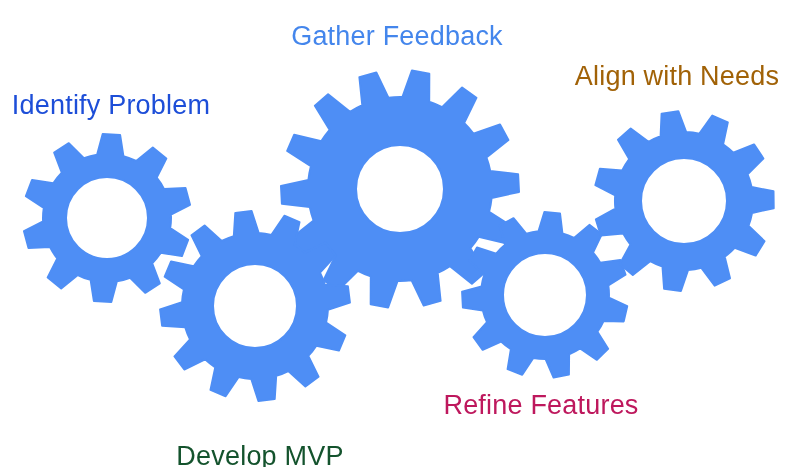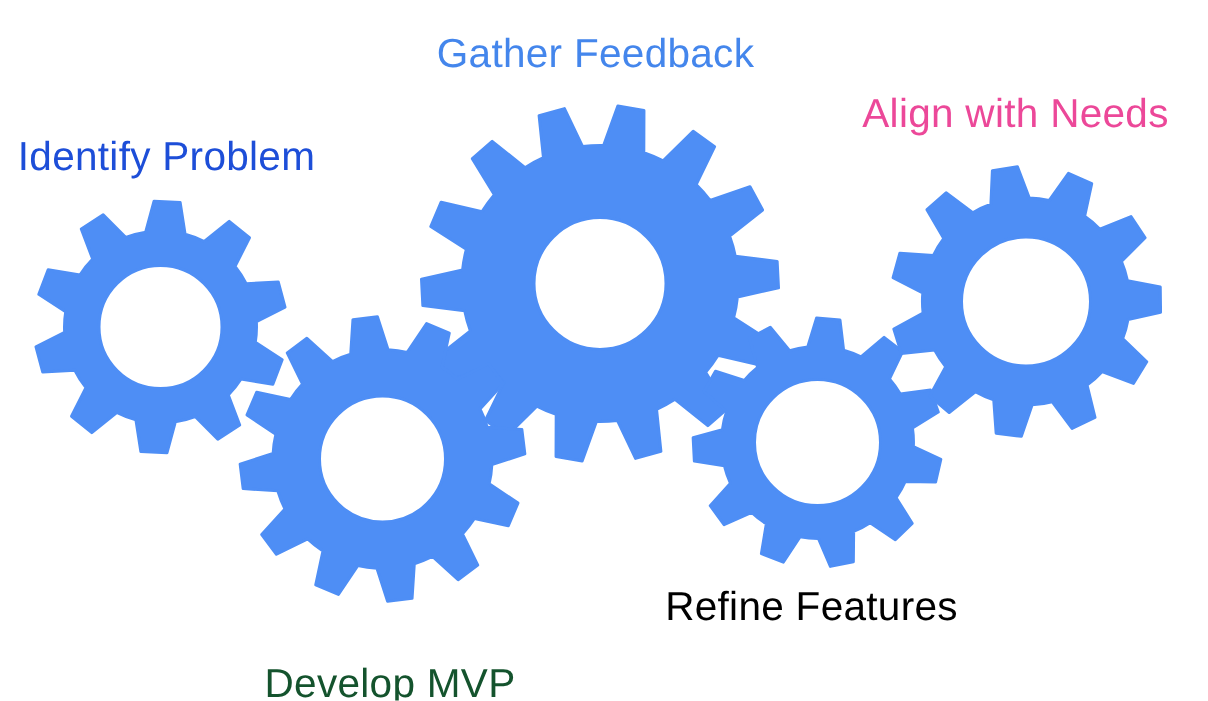--- a/index.html
+++ b/index.html
@@ -40,16 +40,16 @@
       <path d="M97.1 154.8L102.7 134.1L120.1 135.0L123.4 156.1A64 64 0 0 1 136.2 161.0L152.8 147.6L166.3 158.5L156.7 177.6A64 64 0 0 1 164.1 189.1L185.5 188.0L190.0 204.8L170.9 214.5A64 64 0 0 1 170.2 228.1L188.1 239.8L181.9 256.1L160.7 252.7A64 64 0 0 1 152.2 263.3L159.8 283.3L145.2 292.8L130.1 277.7A64 64 0 0 1 116.9 281.2L111.3 301.9L93.9 301.0L90.6 279.9A64 64 0 0 1 77.8 275.0L61.2 288.4L47.7 277.5L57.3 258.4A64 64 0 0 1 49.9 246.9L28.5 248.0L24.0 231.2L43.1 221.5A64 64 0 0 1 43.8 207.9L25.9 196.2L32.1 179.9L53.3 183.3A64 64 0 0 1 61.8 172.7L54.2 152.7L68.8 143.2L83.9 158.3A64 64 0 0 1 97.1 154.8ZM148 218A41 41 0 1 0 66 218A41 41 0 1 0 148 218Z" fill="#4e8ef5" fill-rule="evenodd" stroke="#4e8ef5" stroke-width="2" stroke-linejoin="round"></path>
       <path d="M402.4 97.0L411.9 70.6L429.3 73.7L429.2 101.7A92 92 0 0 1 442.1 107.2L462.1 87.5L476.4 97.8L464.1 123.0A92 92 0 0 1 473.4 133.6L500.0 124.5L508.4 140.0L486.4 157.4A92 92 0 0 1 490.2 170.9L518.1 174.3L519.0 191.9L491.6 198.0A92 92 0 0 1 489.1 211.8L512.8 227.0L505.9 243.2L478.6 236.9A92 92 0 0 1 470.4 248.2L485.1 272.2L471.9 283.8L450.0 266.2A92 92 0 0 1 437.7 272.9L440.6 300.9L423.7 305.6L411.6 280.3A92 92 0 0 1 397.6 281.0L388.1 307.4L370.7 304.3L370.8 276.3A92 92 0 0 1 357.9 270.8L337.9 290.5L323.6 280.2L335.9 255.0A92 92 0 0 1 326.6 244.4L300.0 253.5L291.6 238.0L313.6 220.6A92 92 0 0 1 309.8 207.1L281.9 203.7L281.0 186.1L308.4 180.0A92 92 0 0 1 310.9 166.2L287.2 151.0L294.1 134.8L321.4 141.1A92 92 0 0 1 329.6 129.8L314.9 105.8L328.1 94.2L350.0 111.8A92 92 0 0 1 362.3 105.1L359.4 77.1L376.3 72.4L388.4 97.7A92 92 0 0 1 402.4 97.0ZM444 189A44 44 0 1 0 356 189A44 44 0 1 0 444 189Z" fill="#4e8ef5" fill-rule="evenodd" stroke="#4e8ef5" stroke-width="2" stroke-linejoin="round"></path>
       <path d="M233.8 236.2L235.3 213.1L251.6 211.1L258.7 233.1A73 73 0 0 1 271.5 234.9L284.4 215.7L299.5 222.1L294.7 244.7A73 73 0 0 1 304.9 252.7L325.7 242.5L335.5 255.6L320.0 272.7A73 73 0 0 1 324.8 284.8L347.9 286.3L349.9 302.6L327.9 309.7A73 73 0 0 1 326.1 322.5L345.3 335.4L338.9 350.5L316.3 345.7A73 73 0 0 1 308.3 355.9L318.5 376.7L305.4 386.5L288.3 371.0A73 73 0 0 1 276.2 375.8L274.7 398.9L258.4 400.9L251.3 378.9A73 73 0 0 1 238.5 377.1L225.6 396.3L210.5 389.9L215.3 367.3A73 73 0 0 1 205.1 359.3L184.3 369.5L174.5 356.4L190.0 339.3A73 73 0 0 1 185.2 327.2L162.1 325.7L160.1 309.4L182.1 302.3A73 73 0 0 1 183.9 289.5L164.7 276.6L171.1 261.5L193.7 266.3A73 73 0 0 1 201.7 256.1L191.5 235.3L204.6 225.5L221.7 241.0A73 73 0 0 1 233.8 236.2ZM297 306A42 42 0 1 0 213 306A42 42 0 1 0 297 306Z" fill="#4e8ef5" fill-rule="evenodd" stroke="#4e8ef5" stroke-width="2" stroke-linejoin="round"></path>
       <path d="M538.5 231.3L544.4 212.0L560.0 213.4L562.4 233.4A64 64 0 0 1 574.0 237.9L589.4 224.9L601.7 234.4L593.0 252.6A64 64 0 0 1 600.2 262.7L620.3 260.0L625.5 274.7L608.3 285.3A64 64 0 0 1 608.9 297.7L627.2 306.2L623.7 321.4L603.5 321.0A64 64 0 0 1 597.4 331.8L608.1 348.9L596.9 359.8L580.1 348.5A64 64 0 0 1 569.1 354.3L568.9 374.5L553.6 377.6L545.6 359.0A64 64 0 0 1 533.3 357.9L522.2 374.8L507.6 369.1L510.9 349.2A64 64 0 0 1 501.1 341.6L482.7 349.8L473.5 337.1L487.0 322.2A64 64 0 0 1 482.9 310.5L462.9 307.4L462.1 291.8L481.6 286.5A64 64 0 0 1 484.4 274.4L469.3 261.0L477.0 247.5L496.2 253.6A64 64 0 0 1 505.1 244.9L499.6 225.5L513.5 218.2L526.4 233.8A64 64 0 0 1 538.5 231.3ZM587 295A42 42 0 1 0 503 295A42 42 0 1 0 587 295Z" fill="#4e8ef5" fill-rule="evenodd" stroke="#4e8ef5" stroke-width="2" stroke-linejoin="round"></path>
       <path d="M660.6 136.1L661.6 113.8L678.3 111.2L686.2 132.0A69 69 0 0 1 699.4 133.7L712.3 115.6L727.8 122.4L723.1 144.2A69 69 0 0 1 733.3 152.8L754.0 144.4L763.4 158.5L747.6 174.3A69 69 0 0 1 751.6 187.1L773.5 191.3L773.7 208.2L752.0 213.0A69 69 0 0 1 748.4 225.8L764.5 241.2L755.6 255.6L734.7 247.8A69 69 0 0 1 724.7 256.7L730.0 278.3L714.7 285.6L701.4 267.8A69 69 0 0 1 688.1 269.9L680.9 290.9L664.1 288.8L662.5 266.6A69 69 0 0 1 650.2 261.2L632.8 275.0L619.8 264.1L630.5 244.5A69 69 0 0 1 623.1 233.4L600.9 235.6L595.9 219.4L615.4 208.7A69 69 0 0 1 615.2 195.3L595.4 185.1L599.9 168.8L622.2 170.4A69 69 0 0 1 629.2 159.0L618.0 139.8L630.7 128.5L648.5 141.8A69 69 0 0 1 660.6 136.1ZM727 201A43 43 0 1 0 641 201A43 43 0 1 0 727 201Z" fill="#4e8ef5" fill-rule="evenodd" stroke="#4e8ef5" stroke-width="2" stroke-linejoin="round"></path>
     </svg>
   <div id="labels-layer">
       <div class="step-label" style="left: 111px; top: 105px; color: #1d4ed8;">Identify Problem</div>
       <div class="step-label" style="left: 397px; top: 36px; color: rgb(68, 134, 236);">Gather Feedback</div>
       <div class="step-label" style="left: 260px; top: 456px; color: #14532d;">Develop MVP</div>
-      <div class="step-label" style="left: 541px; top: 405px; color: #000000;">Refine Features</div>
-      <div class="step-label" style="left: 677px; top: 76px; color: #ec4899;">Align with Needs</div>
+      <div class="step-label" style="left: 541px; top: 405px; color: #be185d;">Refine Features</div>
+      <div class="step-label" style="left: 677px; top: 76px; color: #a16207;">Align with Needs</div>
     </div>
 </div>
 
 </body></html>

